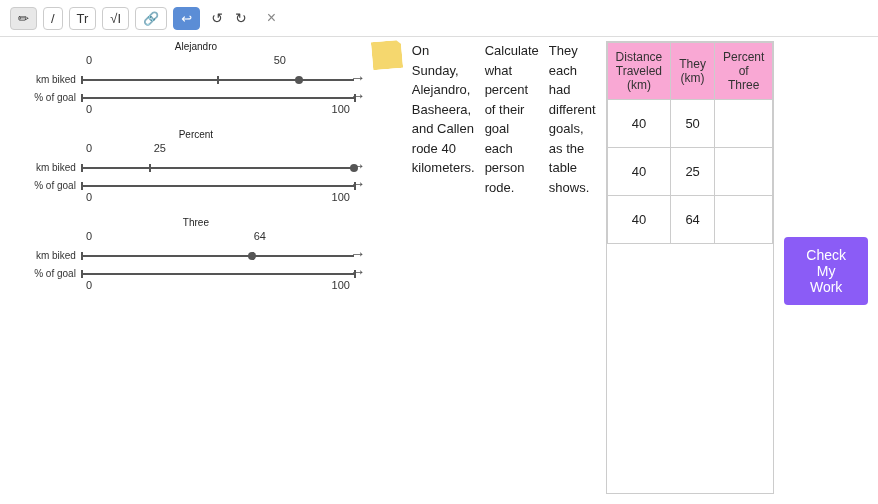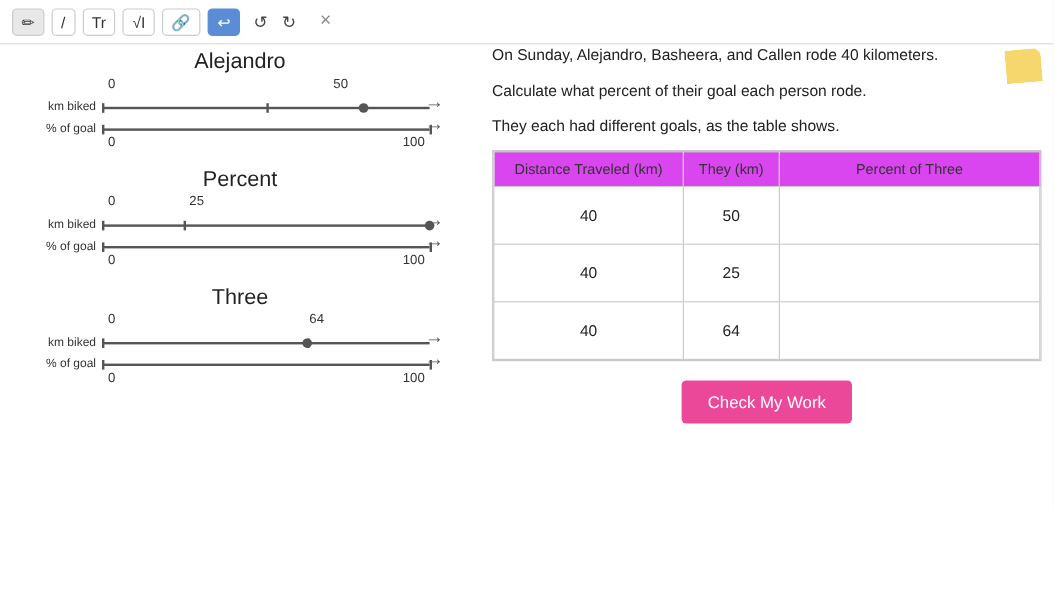--- a/index.html
+++ b/index.html
@@ -74,32 +74,32 @@
     .left-panel {
       width: 380px;
       display: flex;
       flex-direction: column;
       gap: 14px;
       padding-top: 4px;
     }
     .right-panel {
       flex: 1;
       display: flex;
-      flex-direction: column;
+      flex-direction: row;
       gap: 10px;
       padding-top: 4px;
     }
     .person-section {
       display: flex;
       flex-direction: column;
       align-items: center;
       position: relative;
     }
     .person-name {
-      font-size: 18px;
+      font-size: 10px;
       font-weight: 500;
       margin-bottom: 2px;
       color: #222;
     }
     .axis-row {
       display: flex;
       align-items: flex-end;
       width: 340px;
     }
     .axis-label {
@@ -149,37 +149,37 @@
     .table-container {
       border: 1px solid #ccc;
       border-collapse: collapse;
       width: 100%;
     }
     table {
       width: 100%;
       border-collapse: collapse;
     }
     th {
-      background: #d946ef;
+      background: #f9a8d4;
       font-size: 12px;
       font-weight: 500;
       padding: 7px 8px;
       border: 1px solid #ccc;
       text-align: center;
       color: #333;
     }
     td {
       font-size: 13px;
       padding: 16px 8px;
       border: 1px solid #ccc;
       text-align: center;
       color: #222;
     }
     .check-btn {
-      background: #ec4899;
+      background: #8b5cf6;
       color: #fff;
       border: none;
       padding: 10px 22px;
       border-radius: 4px;
       cursor: pointer;
       font-size: 14px;
       align-self: center;
       margin-top: 6px;
     }
     .right-btn-row {

